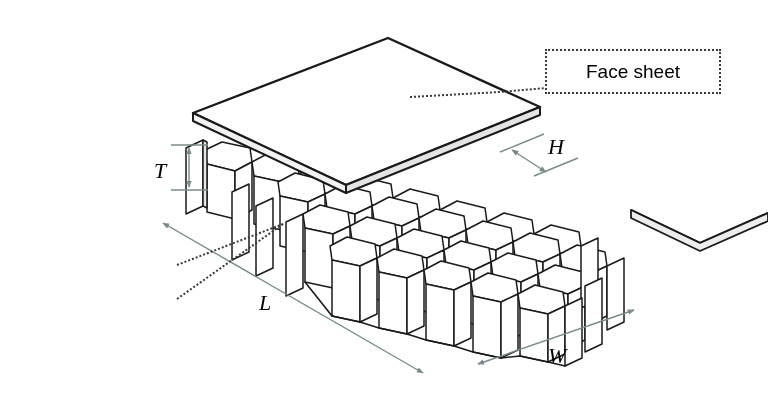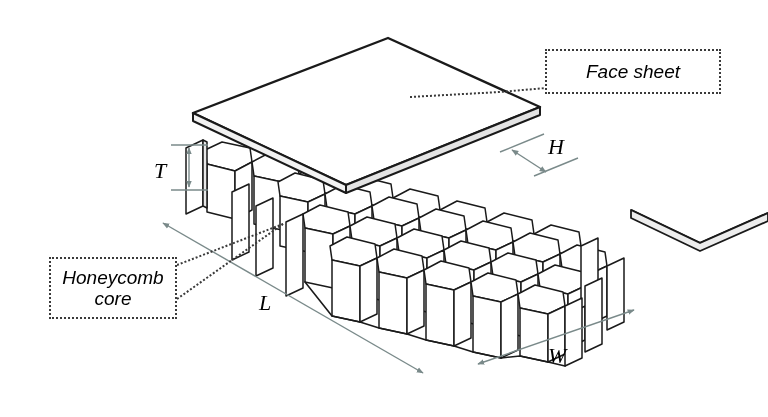--- a/index.html
+++ b/index.html
@@ -28,21 +28,20 @@
     box-sizing: border-box;
     border: 2px dotted #3a3a3a;
     background: #ffffff;
     color: #000000;
     display: flex;
     align-items: center;
     justify-content: center;
     text-align: center;
     line-height: 1.12;
     font-family: "Liberation Sans", sans-serif;
-    font-style: italic;
   }
   #callout-face-sheet {
     left: 545px;
     top: 49px;
     width: 176px;
     height: 45px;
     font-size: 19px;
   }
   #callout-honeycomb-core {
     left: 49px;
@@ -286,23 +285,19 @@
     <g stroke="#3a3a3a" stroke-width="2" stroke-dasharray="2 2" fill="none">
       <path d="M177,265 L283,224"></path>
       <path d="M177,299 L283,224"></path>
     </g>
   </svg>
 
   <div class="callout-box" id="callout-face-sheet">
     <span class="callout-text">Face sheet</span>
   </div>
 
-  <div class="callout-box" id="callout-honeycomb-core">
-    <span class="callout-text">Honeycomb
-core</span>
-  </div>
 
   <div class="dim-label" id="dim-label-T">T</div>
   <div class="dim-label" id="dim-label-H">H</div>
   <div class="dim-label" id="dim-label-L">L</div>
   <div class="dim-label" id="dim-label-W">W</div>
 
 </div>
 
 </body></html>

